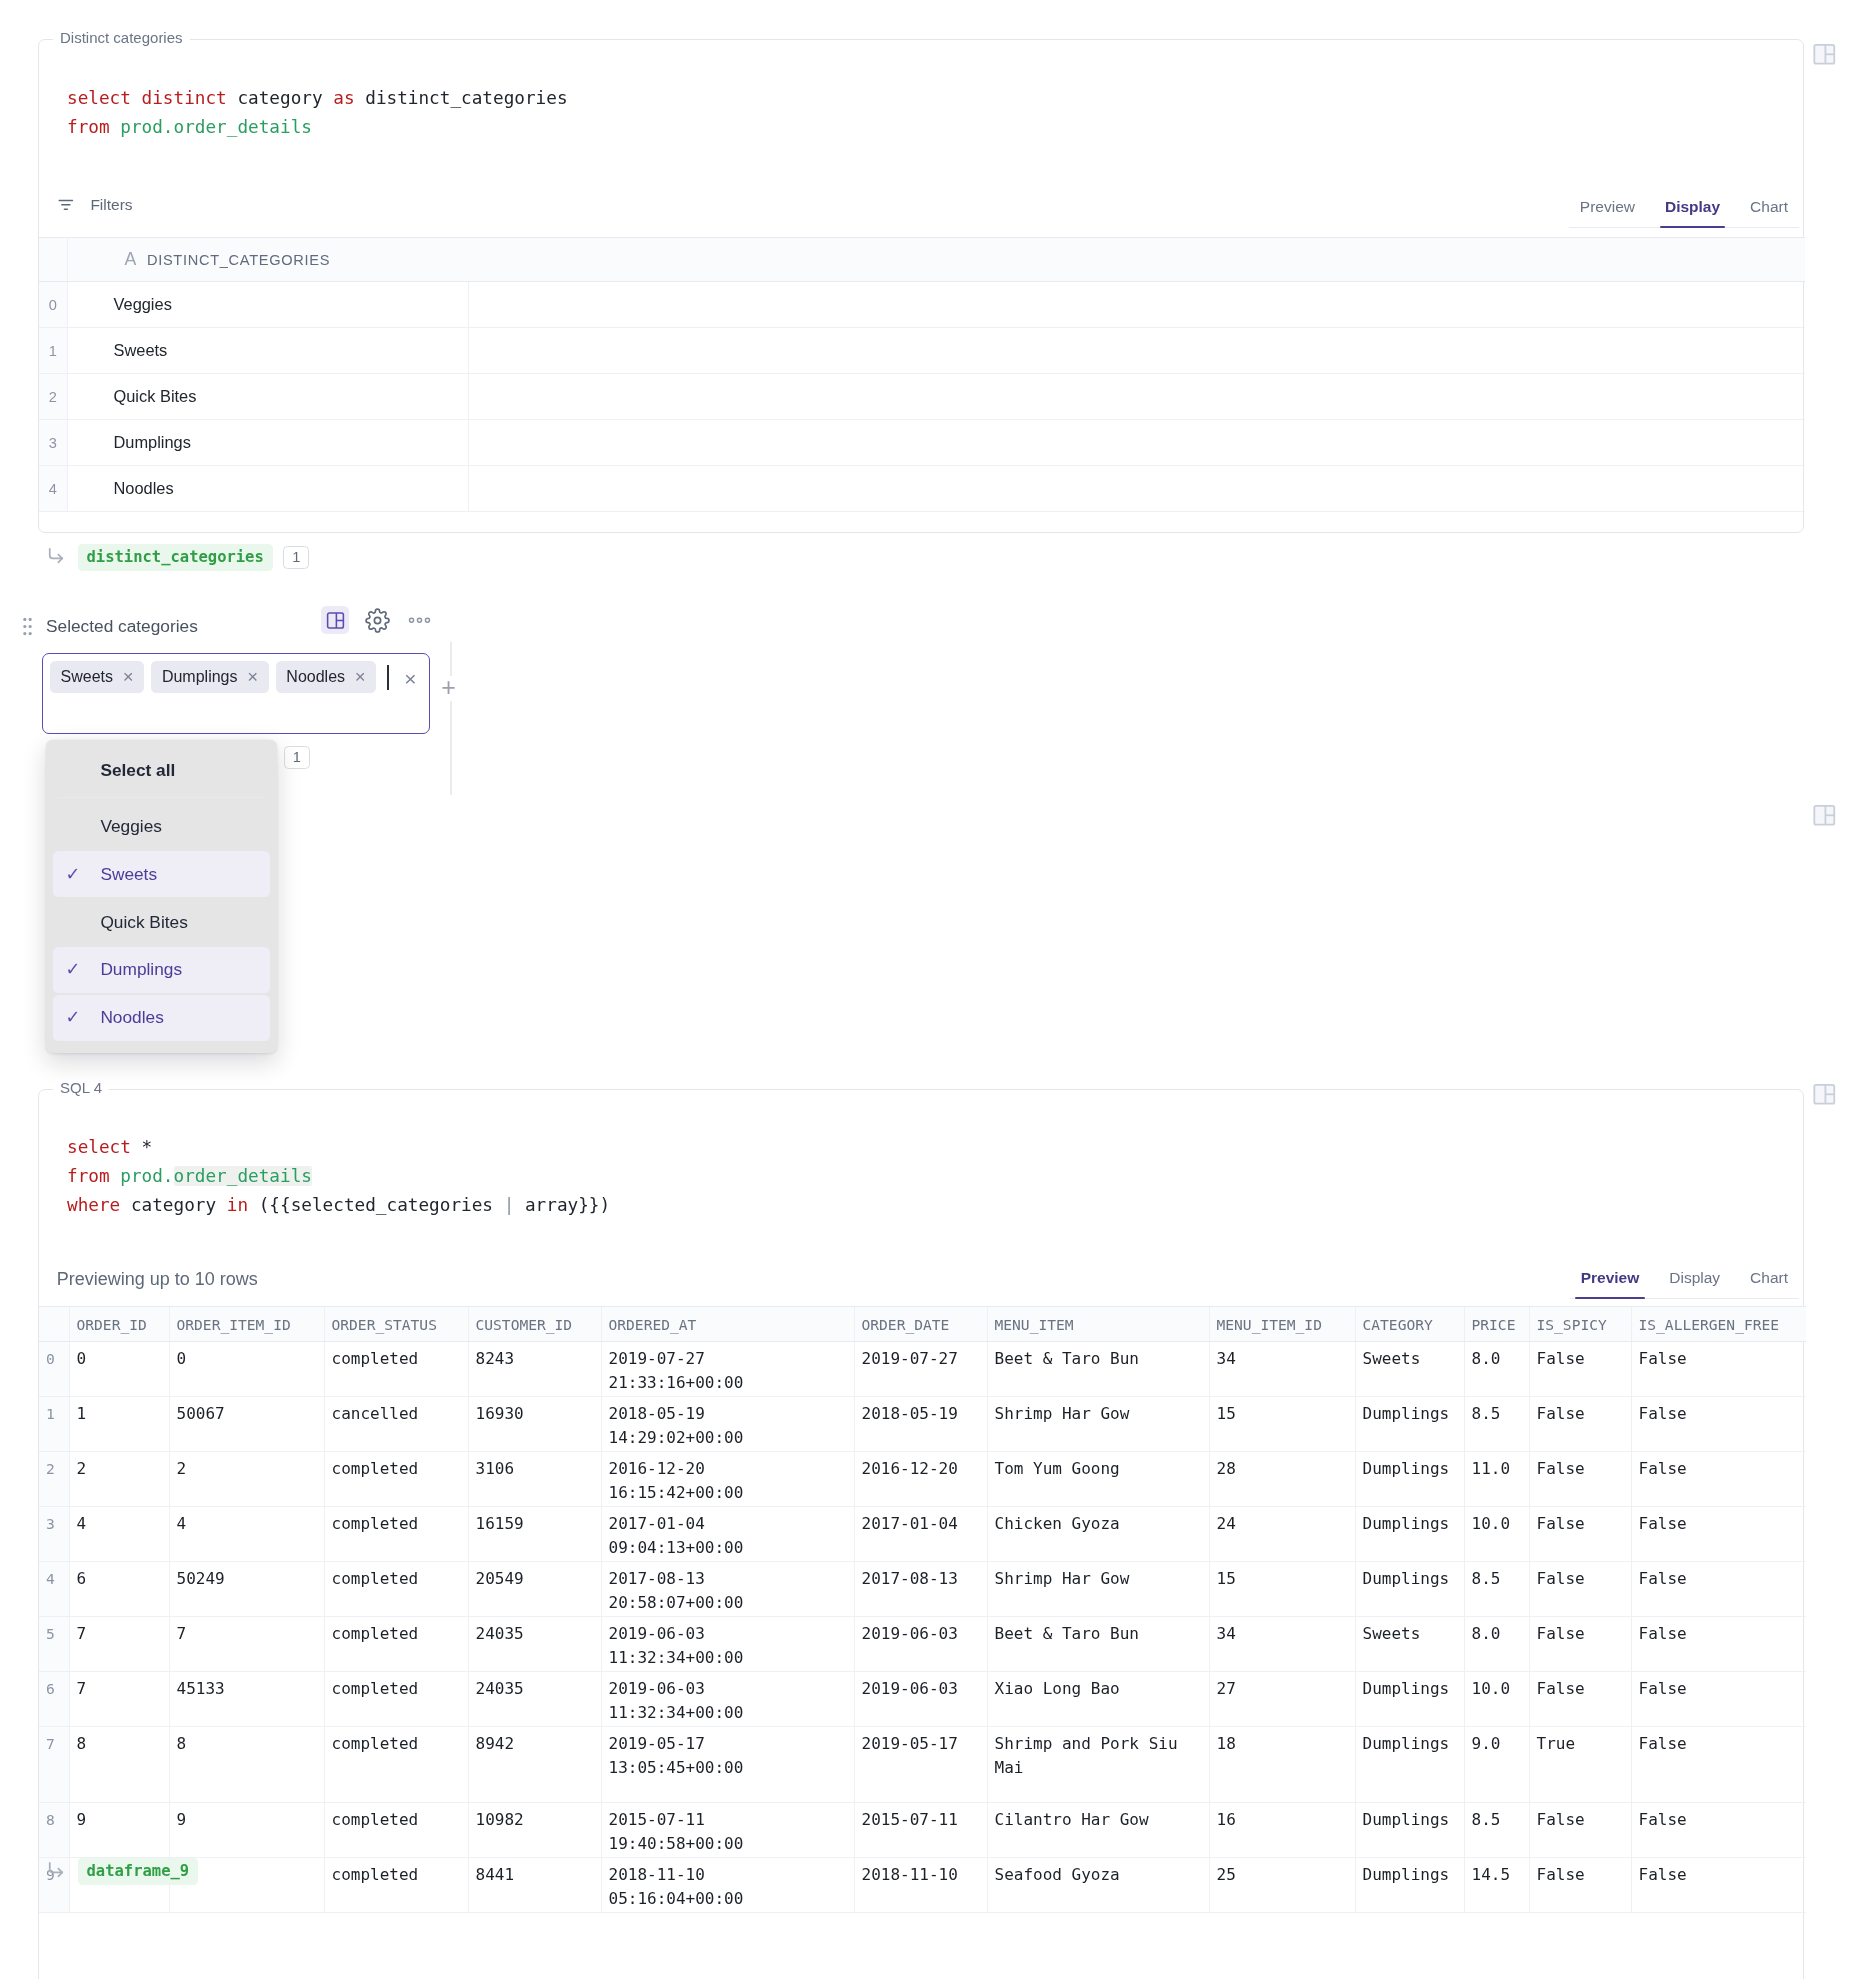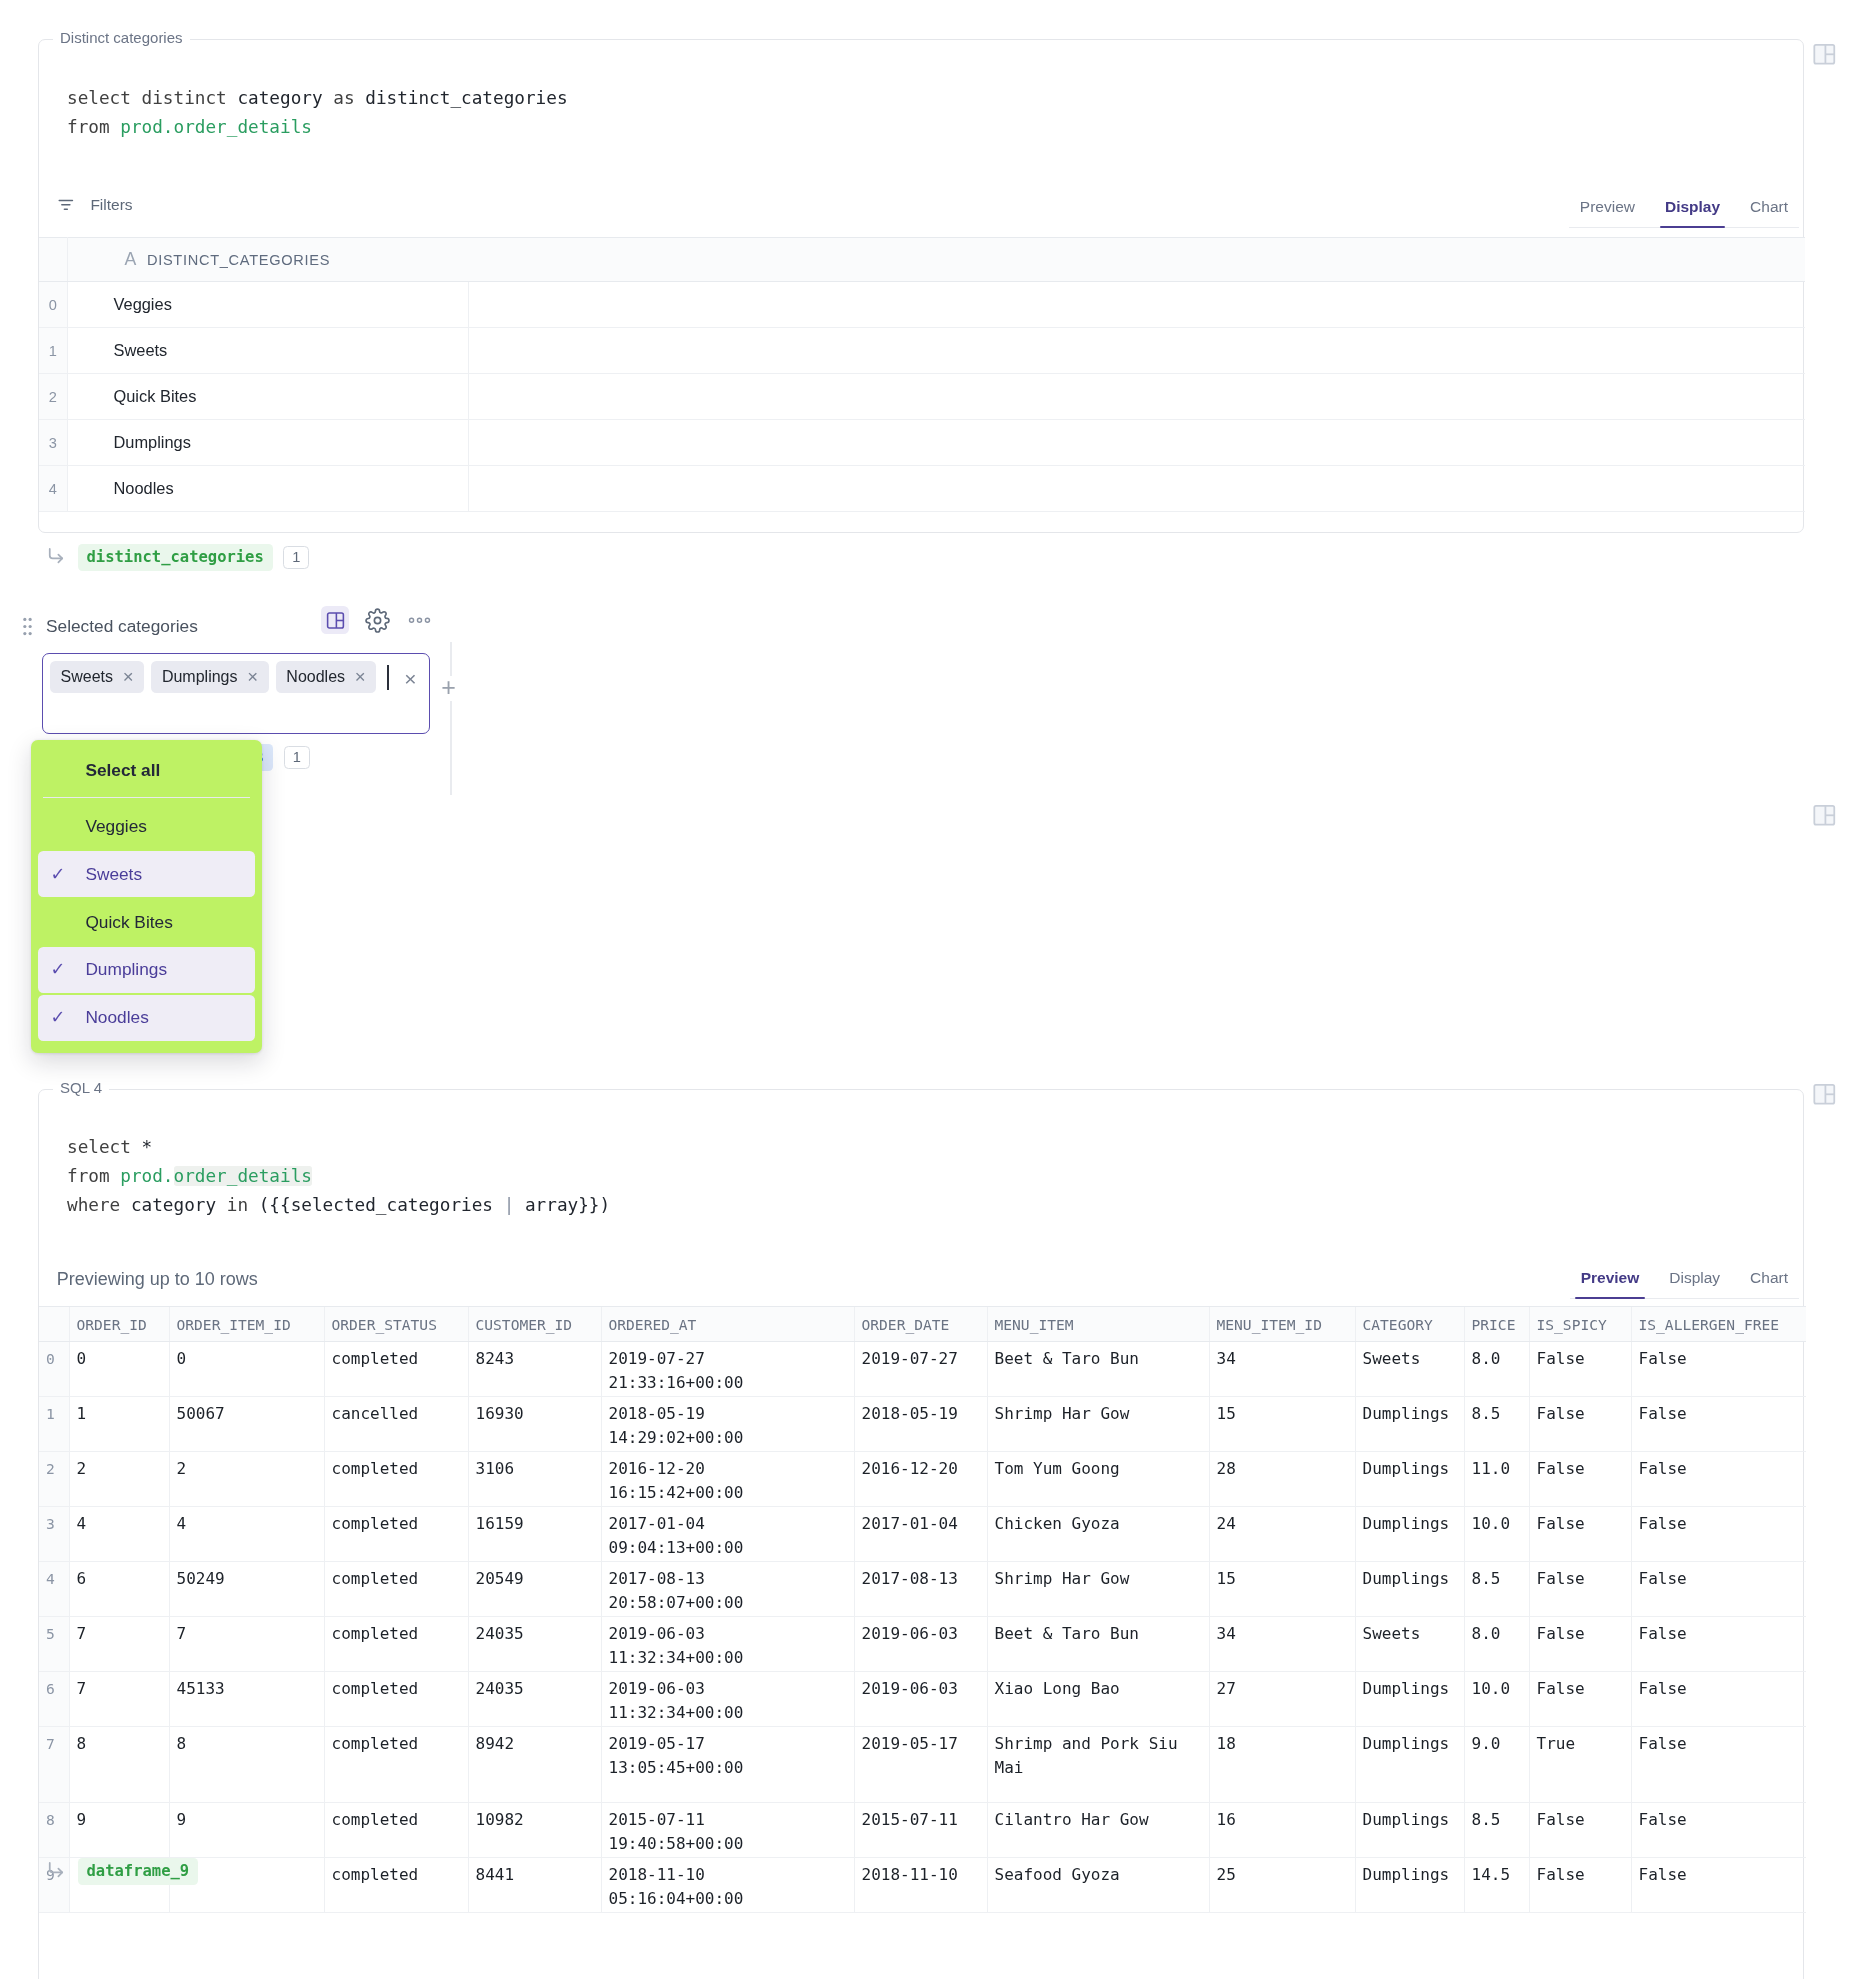--- a/index.html
+++ b/index.html
@@ -4,21 +4,21 @@
 <style>
   html,body{margin:0;padding:0;background:#fff;}
   body{width:1871px;height:1979px;position:relative;font-family:"Liberation Sans",sans-serif;color:#21262e;overflow:hidden;}
 
   
   .cell{position:absolute;border:0.9px solid #e4e6ea;border-radius:7px;background:#fff;box-sizing:border-box;}
   .cell-label{position:absolute;top:-10.6px;left:14px;background:#fff;padding:0 7px;font-size:15px;color:#6b7486;white-space:nowrap;}
 
   
   .code{position:absolute;left:28px;font-family:"DejaVu Sans Mono",monospace;font-size:17.7px;line-height:29px;white-space:pre;}
-  .tok-kw{color:#404040;} .tok-pl{color:#21262e;} .tok-tbl{color:#2a9d60;} .tok-op{color:#8a93a3;}
+  .tok-kw{color:#b91c1c;} .tok-pl{color:#21262e;} .tok-tbl{color:#2a9d60;} .tok-op{color:#8a93a3;}
   .tok-hl{background:#eef1ee;border-radius:2.7px;}
 
   
   .filters{position:absolute;left:17.7px;display:flex;align-items:center;gap:16px;color:#5d6878;font-size:15.5px;}
   .tabs{position:absolute;right:4.4px;display:flex;gap:30px;padding:0 10.6px;border-bottom:1.8px solid #e9ebef;}
   .tab{padding-bottom:10.6px;position:relative;font-size:15.5px;color:#6b7486;}
   .tab.active{color:#433a86;font-weight:700;}
   .tab.active::after{content:'';position:absolute;left:-5.3px;right:-5.3px;bottom:-1.8px;height:2.7px;background:#4b3e92;border-radius:2.7px;}
 
   
@@ -62,21 +62,21 @@
   .multiselect{position:absolute;left:42px;top:653px;width:388px;height:81px;border:1.8px solid #5b4daf;border-radius:7px;background:#fff;box-sizing:border-box;padding:7px 35px 7px 7px;}
   .chips{display:flex;flex-wrap:wrap;gap:7px;align-items:center;}
   .chip{display:inline-flex;align-items:center;gap:9.8px;background:#e9eaf1;border-radius:5.3px;padding:0 10.6px;height:32px;font-size:16px;color:#22272f;white-space:nowrap;}
   .chip-x{color:#7b8494;font-size:18.6px;line-height:1;}
   .caret{display:inline-block;width:1.8px;height:25px;background:#2a2f3a;margin-left:3.5px;}
   .clear-x{position:absolute;right:12.4px;top:14px;color:#7b8494;font-size:21px;line-height:1;}
   .vdivider{position:absolute;left:450px;top:642px;width:1.8px;height:153px;background:#e9ebef;}
   .plus{position:absolute;left:436px;top:676px;width:25px;height:25px;color:#9aa1ad;font-size:25px;line-height:23px;text-align:center;background:#fff;}
 
   
-  .dropdown{position:absolute;left:31px;top:740px;width:231px;background:#bef264;border-radius:7px;box-shadow:0 0.9px 2.7px rgba(20,20,40,.10),0 8.9px 25px rgba(20,20,40,.16);padding:7px 7px 10.6px;box-sizing:border-box;z-index:10;}
+  .dropdown{position:absolute;left:46px;top:740px;width:231px;background:#e5e5e5;border-radius:7px;box-shadow:0 0.9px 2.7px rgba(20,20,40,.10),0 8.9px 25px rgba(20,20,40,.16);padding:7px 7px 10.6px;box-sizing:border-box;z-index:10;}
   .dd-item{height:46px;display:flex;align-items:center;font-size:17.3px;color:#232838;border-radius:5.3px;padding:0 8.9px;margin-bottom:1.8px;}
   .dd-item .dd-check{width:35px;padding-left:3.5px;font-size:17.7px;color:#5b4daf;}
   .dd-item.checked{background:#efedf6;color:#4a3d99;}
   .dd-item.select-all{font-weight:700;}
   .dd-divider{height:0.9px;background:#e8eaee;margin:4.4px 5.3px 5.3px;}
 
   
   .margin-icon{position:absolute;left:1811px;width:26.6px;height:26.6px;}
 
   svg{display:block;}

